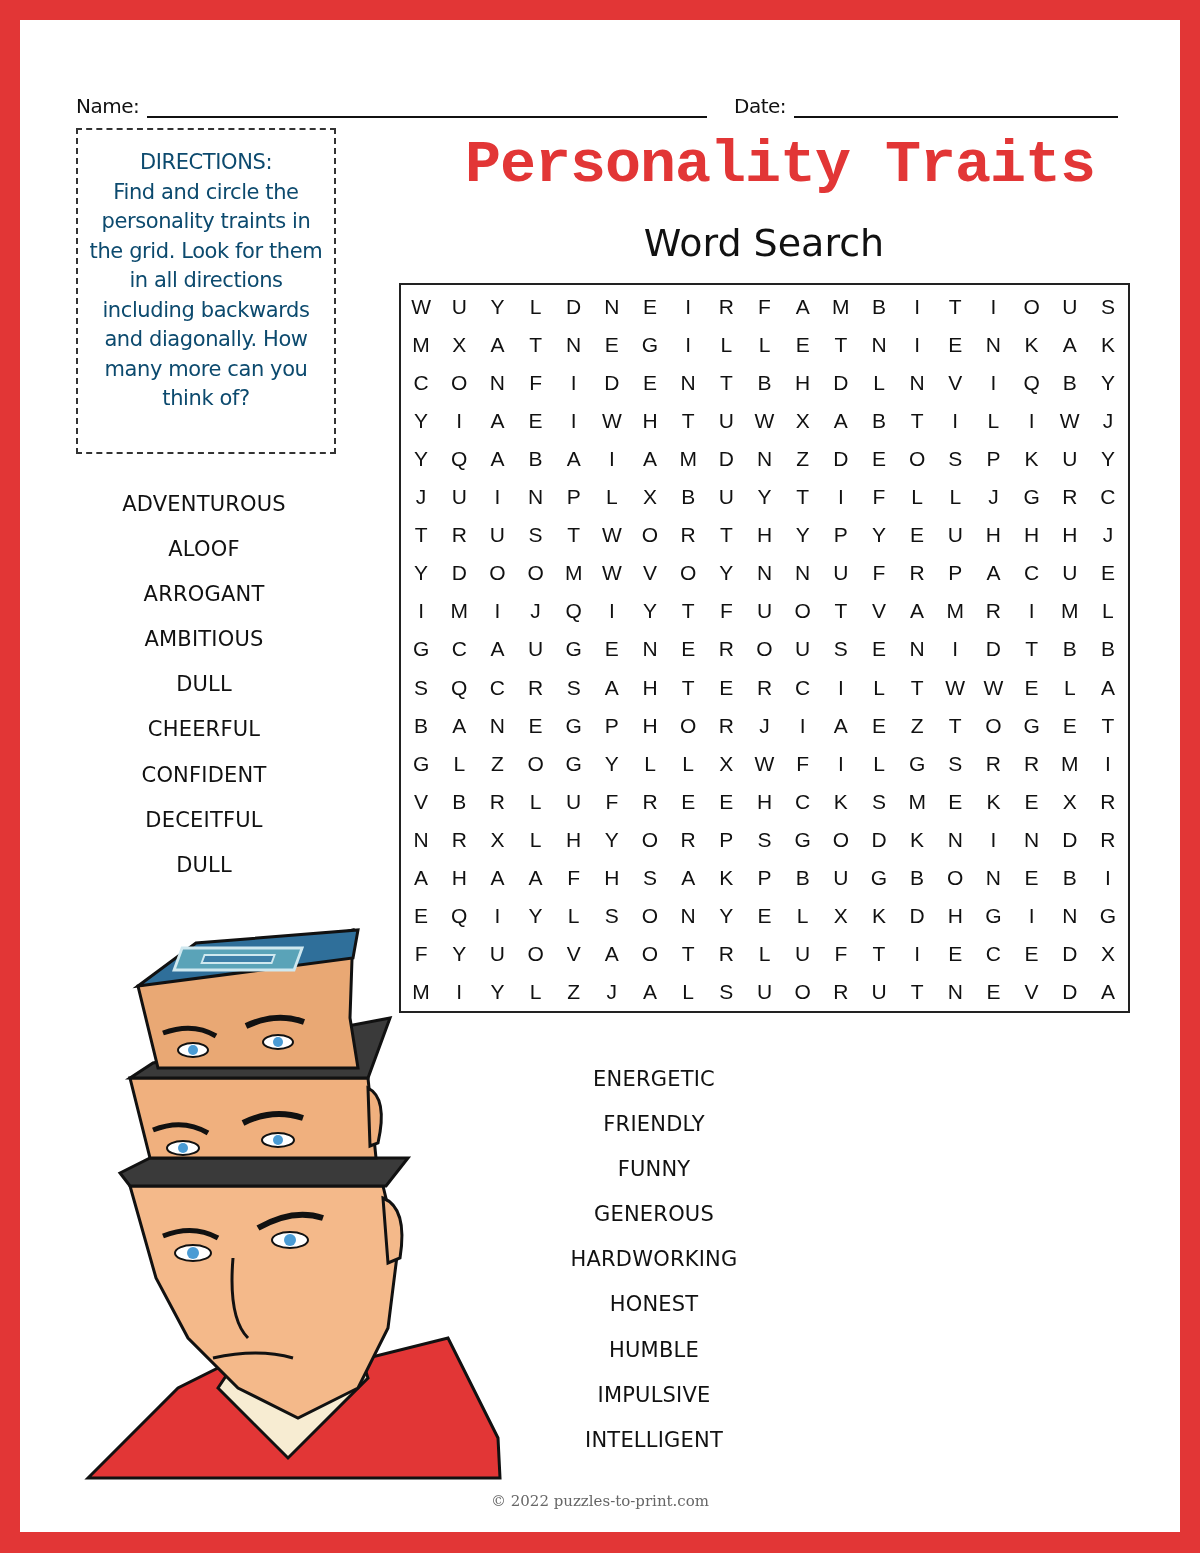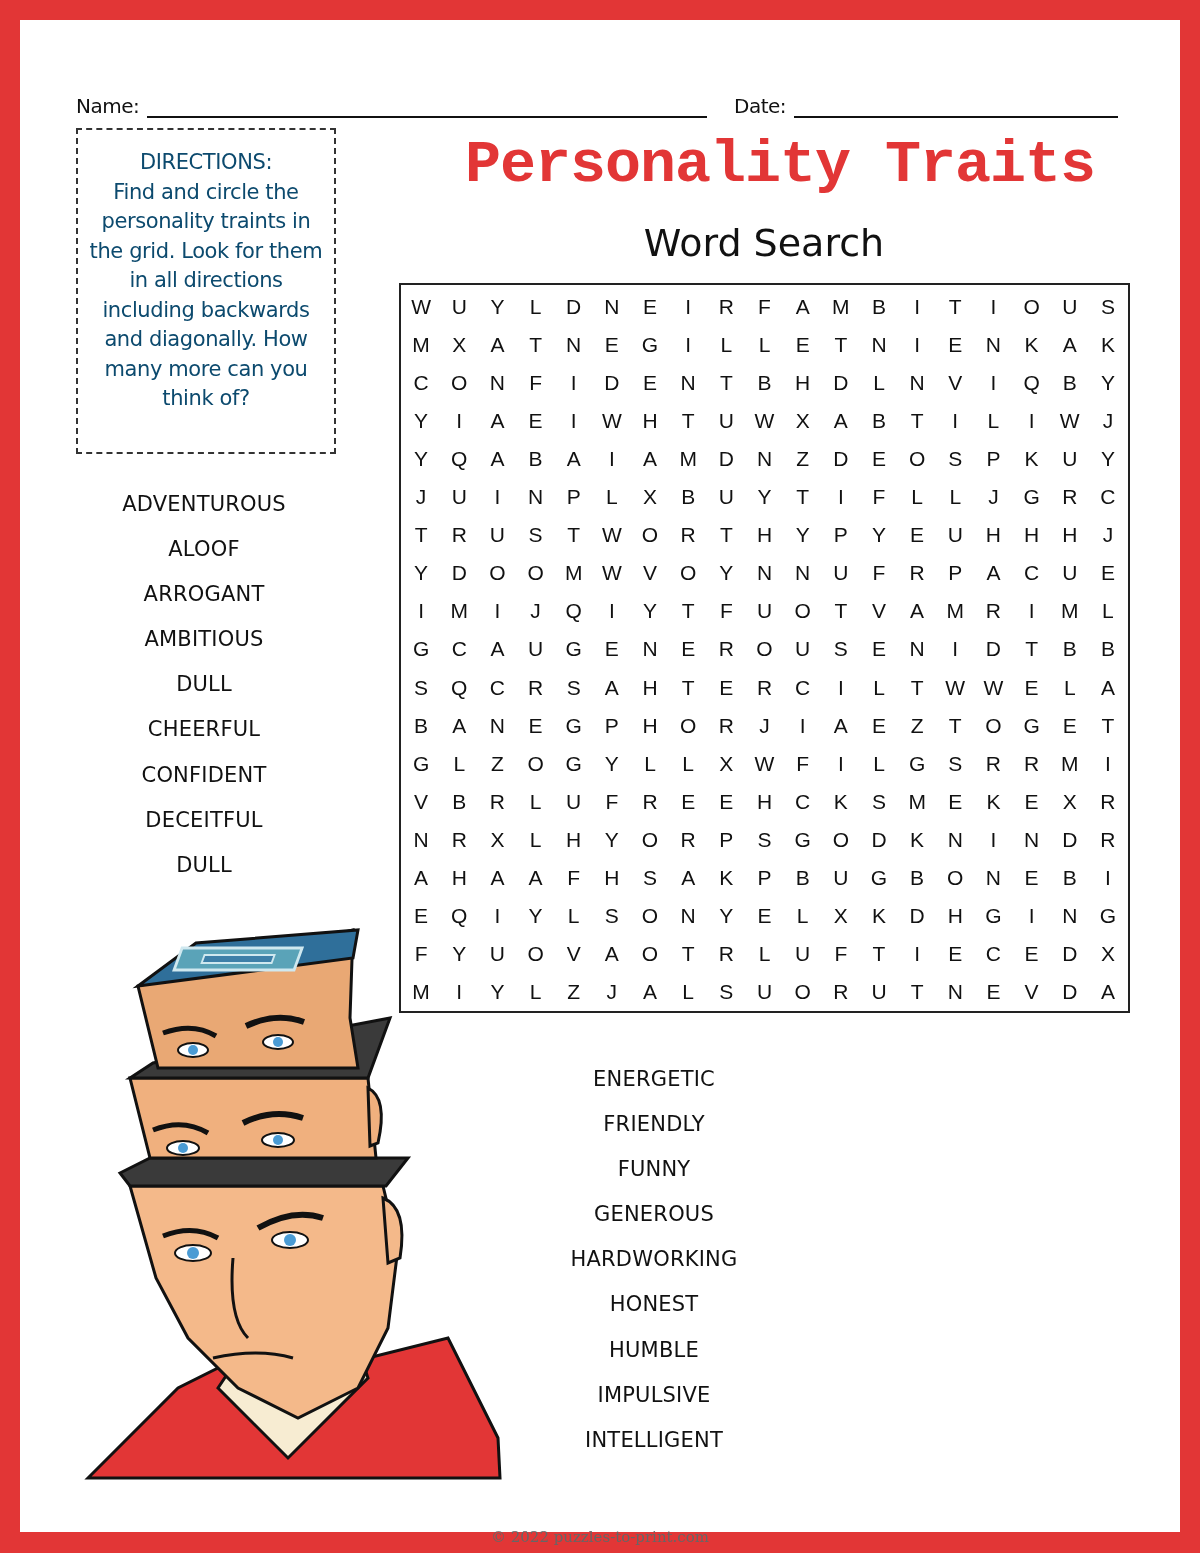--- a/index.html
+++ b/index.html
@@ -48,21 +48,21 @@
   }
   .cell {
     display: flex; align-items: center; justify-content: center;
     font-family: "Liberation Sans", sans-serif; font-size: 21px; color: #111;
   }
 
   .illus { position: absolute; left: 48px; top: 898px; width: 440px; height: 566px; }
 
   .footer {
     position: absolute; left: 0; top: 1472px; width: 1160px; text-align: center;
-    font-family: "DejaVu Serif", serif; font-size: 15px; color: #666; margin-top: 36px;
+    font-family: "DejaVu Serif", serif; font-size: 15px; color: #666;
   }
 </style>
 </head>
 <body>
 
 <div class="page">
 
   <div class="hdr-row" id="name-row">
     <span class="hdr-label">Name:</span>
     <span class="hdr-line"></span>

